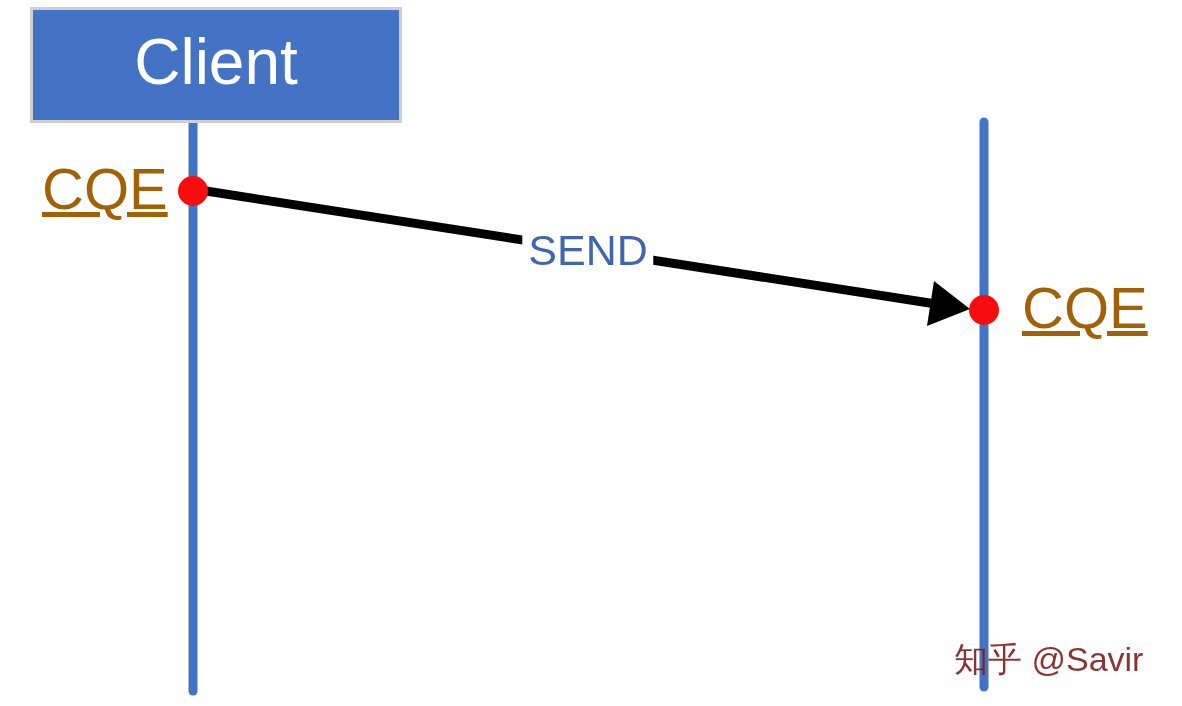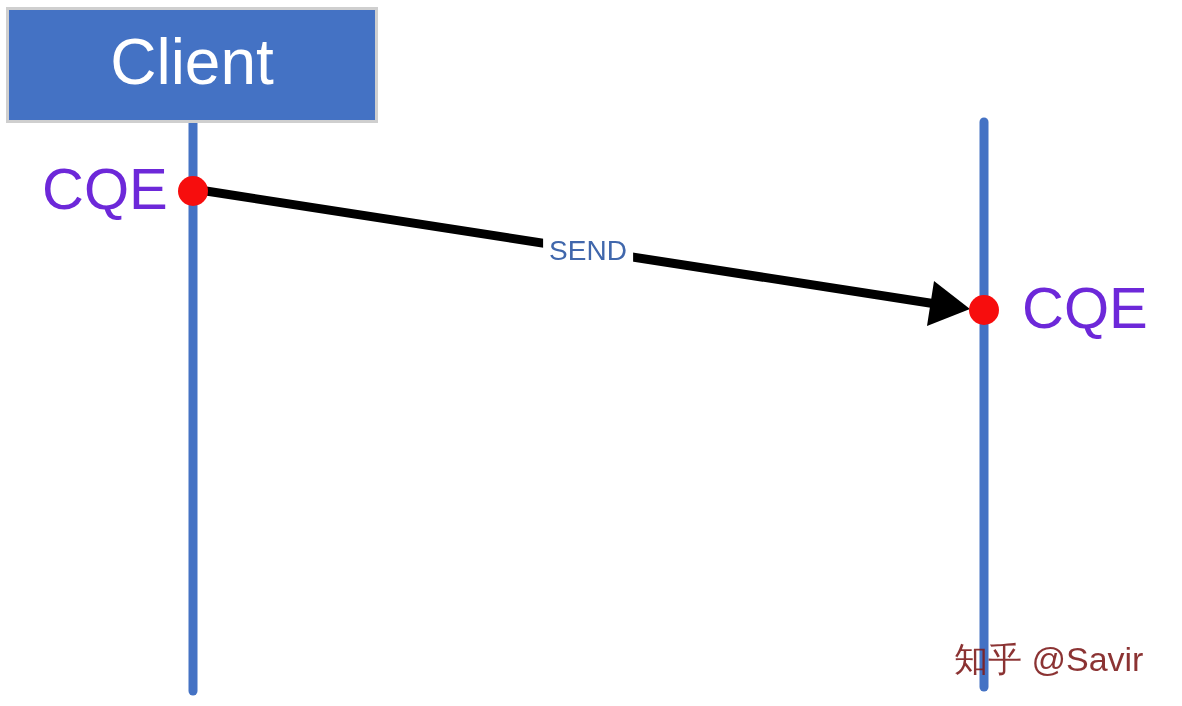--- a/index.html
+++ b/index.html
@@ -17,45 +17,47 @@
     width: 1182px; height: 706px;
   }
   .actor-box {
     position: absolute;
     box-sizing: border-box;
     background: #4472c4;
     border: 3px solid #cfcfcf;
     display: flex;
     align-items: center;
     justify-content: center;
+    margin-left: 24px;
   }
   .actor-box .actor-label {
     color: #ffffff;
     font-size: 64px;
     line-height: 1;
     padding-bottom: 6px;
   }
   .actor-box.client { left: 6px;   top: 7px; width: 372px; height: 116px; }
   .actor-box.server { left: 797px; top: 8px; width: 369px; height: 115px; }
   .event-label {
     position: absolute;
-    color: #6d28d9;
+    color: #a16207;
     font-size: 58px;
     line-height: 1;
     white-space: nowrap;
+    text-decoration: underline;
   }
   .event-label.client-cqe { left: 42px;   top: 160px; }
   .event-label.server-cqe { left: 1022px; top: 279px; }
   .message-label {
     position: absolute;
     left: 588px;
     top: 251px;
     transform: translate(-50%, -50%);
     color: #4067ac;
-    font-size: 28px;
+    font-size: 43px;
     line-height: 1.05;
     background: #ffffff;
     padding: 1px 6px;
     white-space: nowrap;
   }
   .watermark {
     position: absolute;
     left: 954px;
     top: 637px;
     font-size: 34px;

